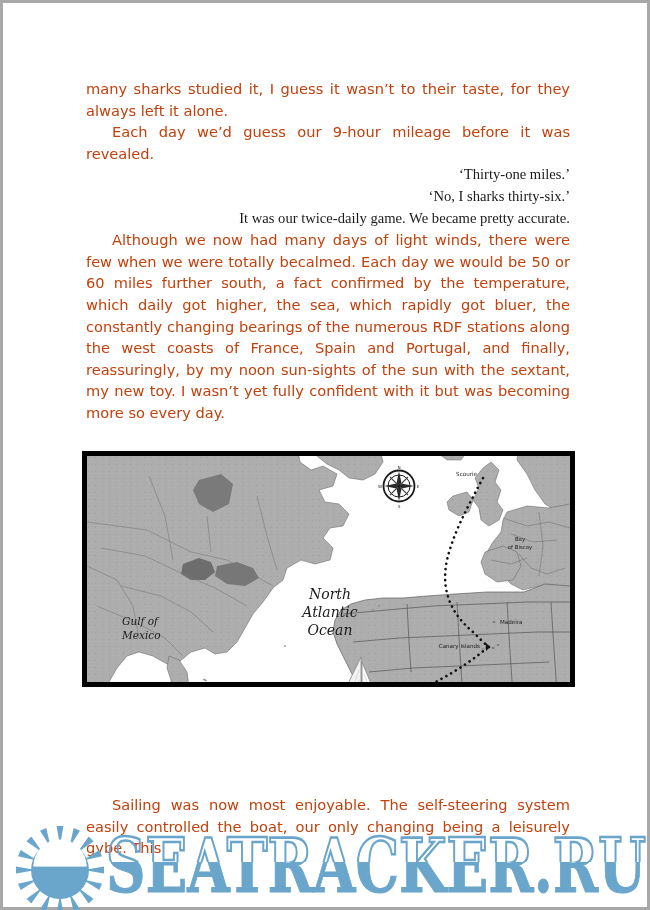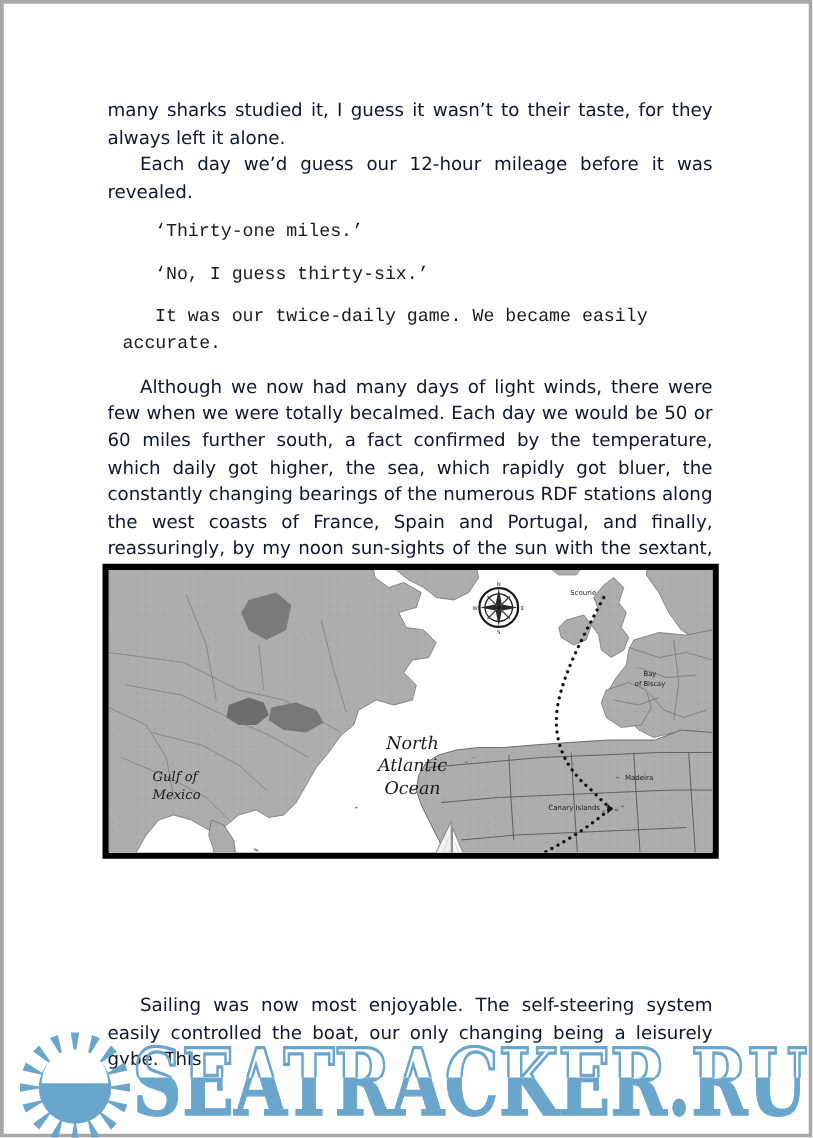--- a/index.html
+++ b/index.html
@@ -41,37 +41,37 @@
     position: absolute;
     left: 86px;
     width: 484px;
     top: 78px;
   }
   p.para {
     margin: 0 0 0 0;
     font-family: "DejaVu Sans", sans-serif;
     font-size: 14.6px;
     line-height: 21.6px;
-    color: #0f172a;
+    color: #c2410c;
     text-align: justify;
     text-justify: inter-word;
     -webkit-hyphens: none;
     hyphens: none;
   }
   p.para.indent { text-indent: 26px; }
   p.para + p.para { margin-top: 0px; }
 
   .quote-line {
-    margin: 12px;
+    margin: 0;
     text-indent: 26px;
     font-size: 14.6px;
     line-height: 21.6px;
     color: #1a1a1a;
-    font-family: Liberation Mono, monospace;
-    text-align: left;
+    font-family: Liberation Serif, serif;
+    text-align: right;
   }
 
   
   #map-figure {
     position: absolute;
     left: 82px;
     top: 451px;
     width: 493px;
     height: 236px;
     box-sizing: border-box;
@@ -126,24 +126,24 @@
 </style>
 </head>
 <body>
 
 <div id="page-frame"></div>
 
 <div id="book-page">
 
   <div class="text-col">
     <p class="para">many sharks studied it, I guess it wasn’t to their taste, for they always left it alone.</p>
-    <p class="para indent">Each day we’d guess our 12-hour mileage before it was revealed.</p>
+    <p class="para indent">Each day we’d guess our 9-hour mileage before it was revealed.</p>
     <p class="quote-line">‘Thirty-one miles.’</p>
-    <p class="quote-line">‘No, I guess thirty-six.’</p>
-    <p class="quote-line">It was our twice-daily game. We became easily accurate.</p>
+    <p class="quote-line">‘No, I sharks thirty-six.’</p>
+    <p class="quote-line">It was our twice-daily game. We became pretty accurate.</p>
     <p class="para indent" style="margin-top:0px;">Although we now had many days of light winds, there were few when we were totally becalmed. Each day we would be 50 or 60 miles further south, a fact confirmed by the temperature, which daily got higher, the sea, which rapidly got bluer, the constantly changing bearings of the numerous RDF stations along the west coasts of France, Spain and Portugal, and finally, reassuringly, by my noon sun-sights of the sun with the sextant, my new toy. I wasn’t yet fully confident with it but was becoming more so every day.</p>
   </div>
 
   <div id="map-figure">
     <svg id="map-canvas" viewBox="0 0 483 321" preserveAspectRatio="none">
       <defs>
 
         <pattern id="landTex" width="7" height="7" patternUnits="userSpaceOnUse">
           <rect width="7" height="7" fill="#adadad"></rect>
           <circle cx="1.4" cy="1.2" r="0.55" fill="#9a9a9a"></circle>

